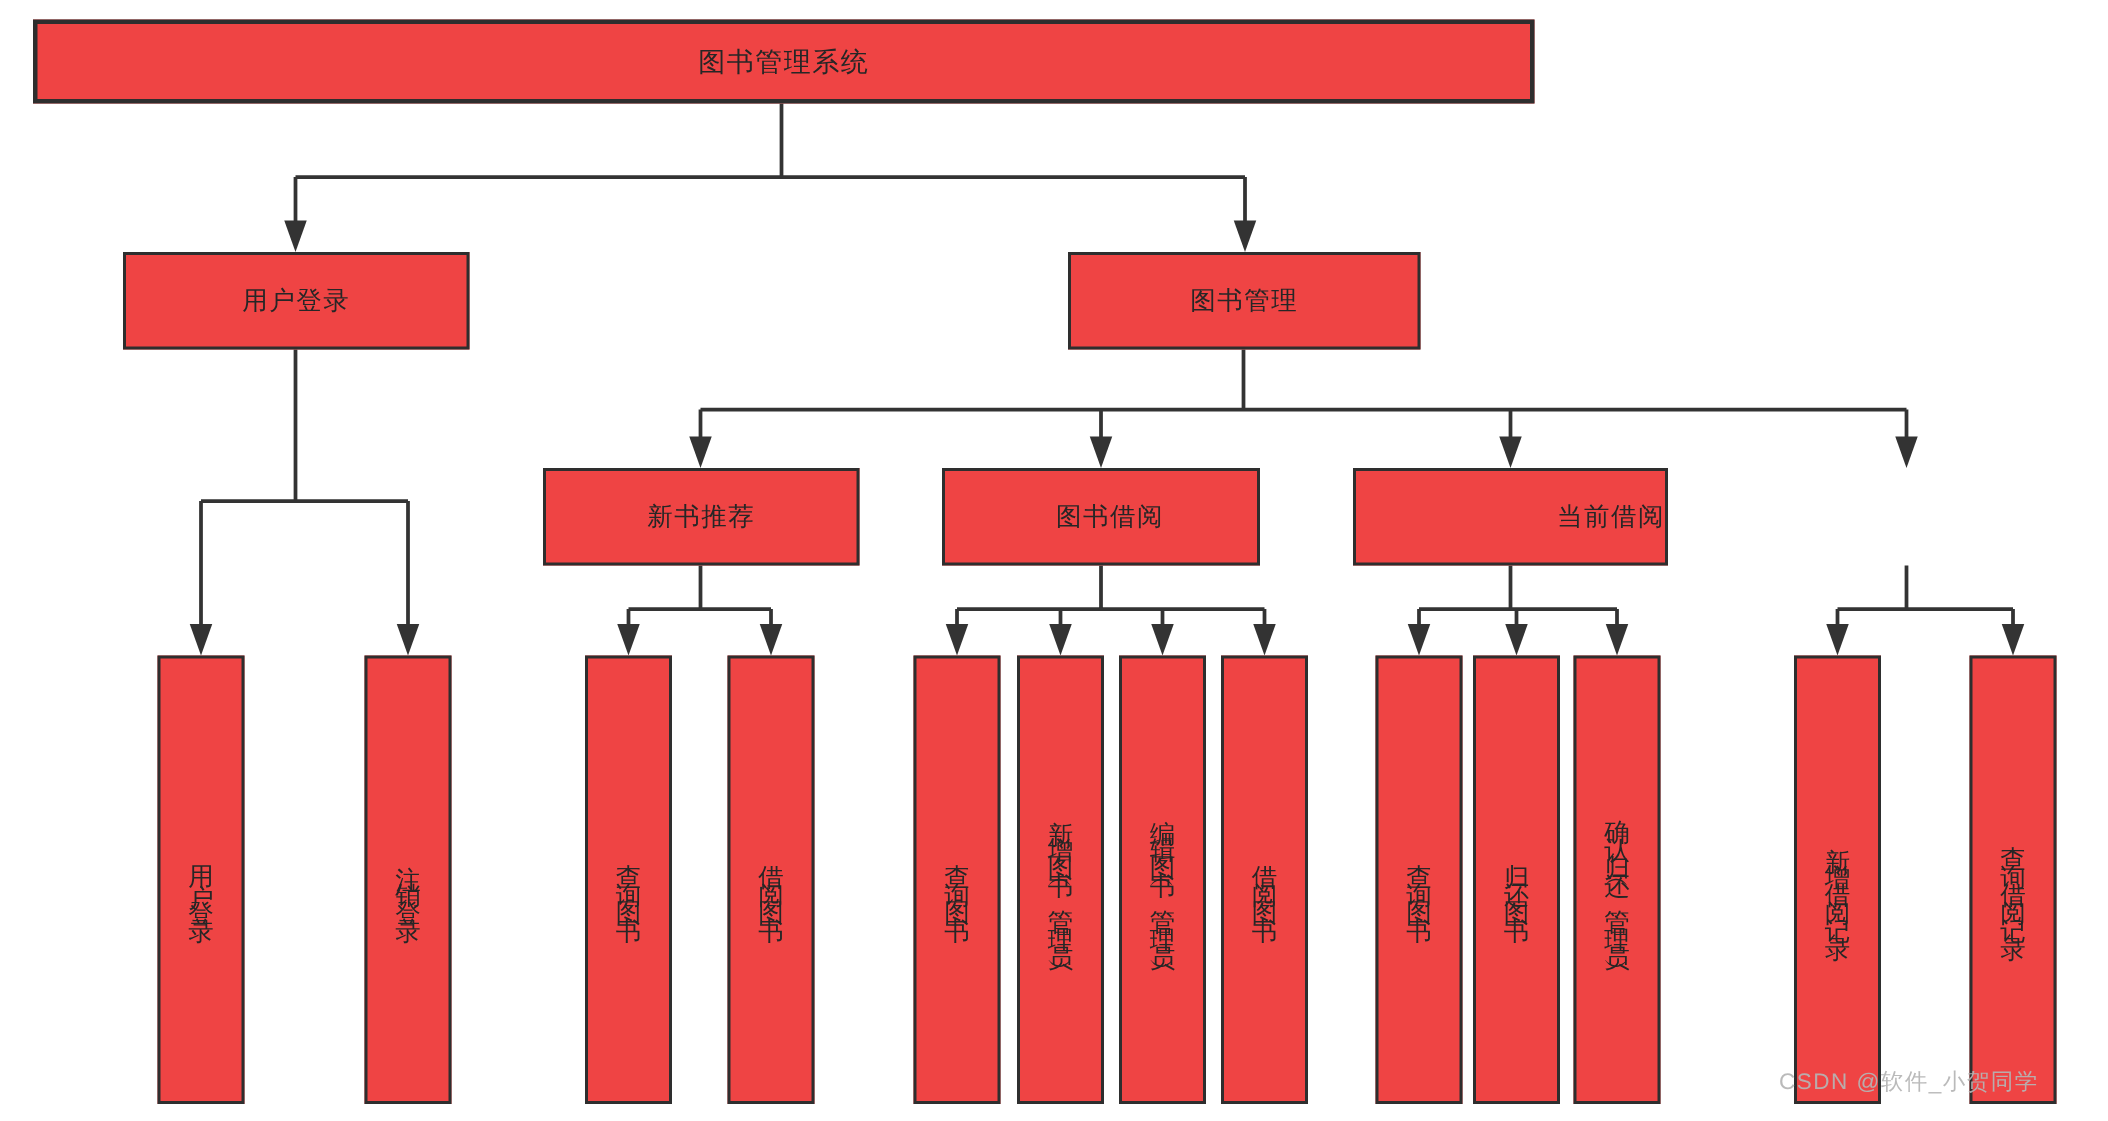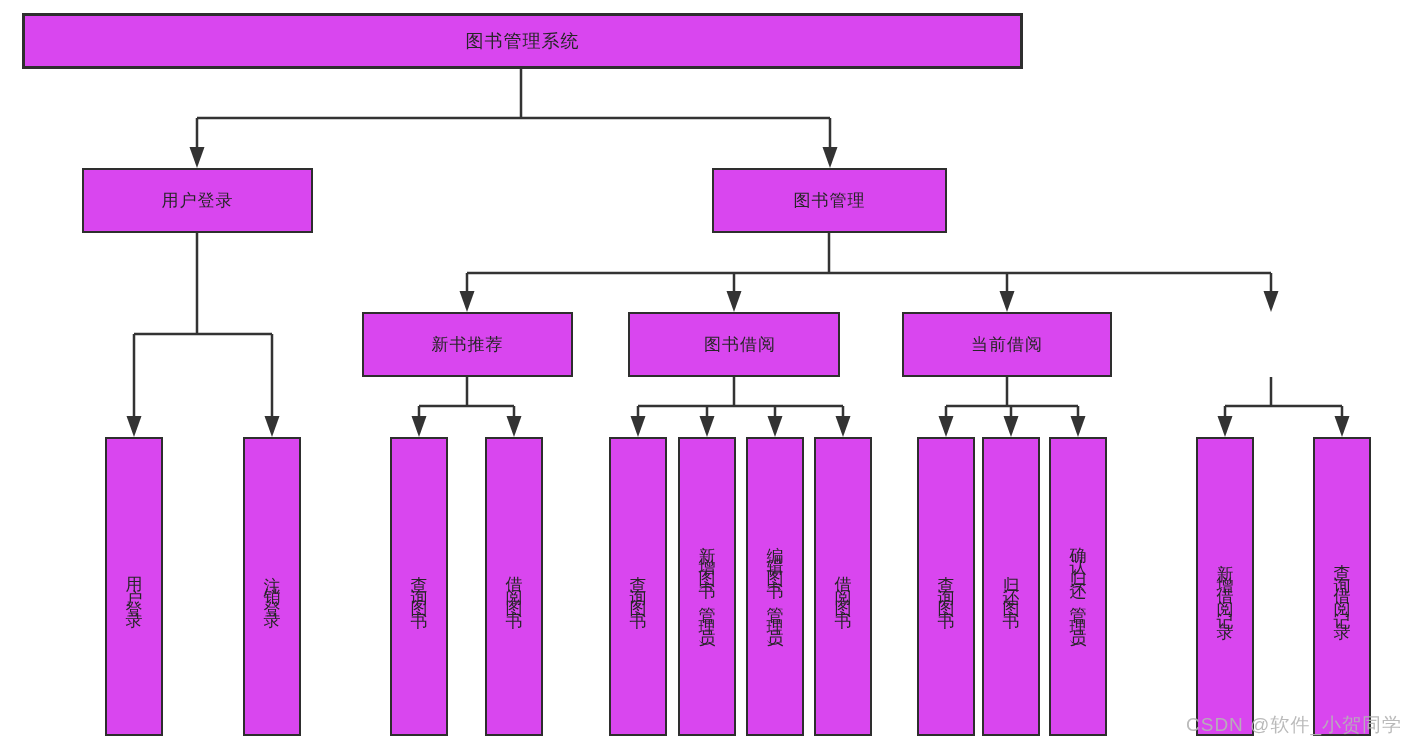--- a/index.html
+++ b/index.html
@@ -13,21 +13,21 @@
   }
   #wires {
     position: absolute;
     left: 0; top: 0;
     width: 1405px; height: 747px;
     z-index: 1;
   }
   .box {
     position: absolute;
     box-sizing: border-box;
-    background: #d946ef;
+    background: #ef4444;
     border: 2px solid #2e2e2e;
     display: flex;
     align-items: center;
     justify-content: center;
     color: #262626;
     font-size: 17px;
     letter-spacing: 1px;
     z-index: 2;
     line-height: 1;
   }
@@ -39,41 +39,41 @@
     letter-spacing: 12px;
     line-height: 1;
     white-space: nowrap;
   }
   
   .n-root      { left: 22px;   top: 13px;  width: 1001px; height: 56px; }
   .n-ulogin    { left: 82px;   top: 168px; width: 231px;  height: 65px; }
   .n-bmgmt     { left: 712px;  top: 168px; width: 235px;  height: 65px; }
   .n-recommend { left: 362px;  top: 312px; width: 211px;  height: 65px; }
   .n-borrow    { left: 628px;  top: 312px; width: 212px;  height: 65px; padding-left: 12px; }
-  .n-current   { left: 902px;  top: 312px; width: 210px;  height: 65px; }
+  .n-current   { left: 902px;  top: 312px; width: 210px;  height: 65px; justify-content: flex-end; }
   .n-records   { left: 1165px; top: 312px; width: 212px;  height: 65px; }
   .leaf { top: 437px; width: 58px; height: 299px; }
   .l-1  { left: 105px; }
   .l-2  { left: 243px; }
   .l-3  { left: 390px; }
   .l-4  { left: 485px; }
   .l-5  { left: 609px; }
   .l-6  { left: 678px; }
   .l-7  { left: 746px; }
   .l-8  { left: 814px; }
   .l-9  { left: 917px; }
   .l-10 { left: 982px; }
   .l-11 { left: 1049px; }
   .l-12 { left: 1196px; }
   .l-13 { left: 1313px; }
   #watermark {
     position: absolute;
     left: 1186px;
     top: 712px;
-    font-size: 19px;
+    font-size: 15px;
     color: #b5b5b5;
     opacity: 0.92;
     z-index: 3;
     white-space: nowrap;
     letter-spacing: 1px;
   }
 </style>
 </head>
 <body>
 

